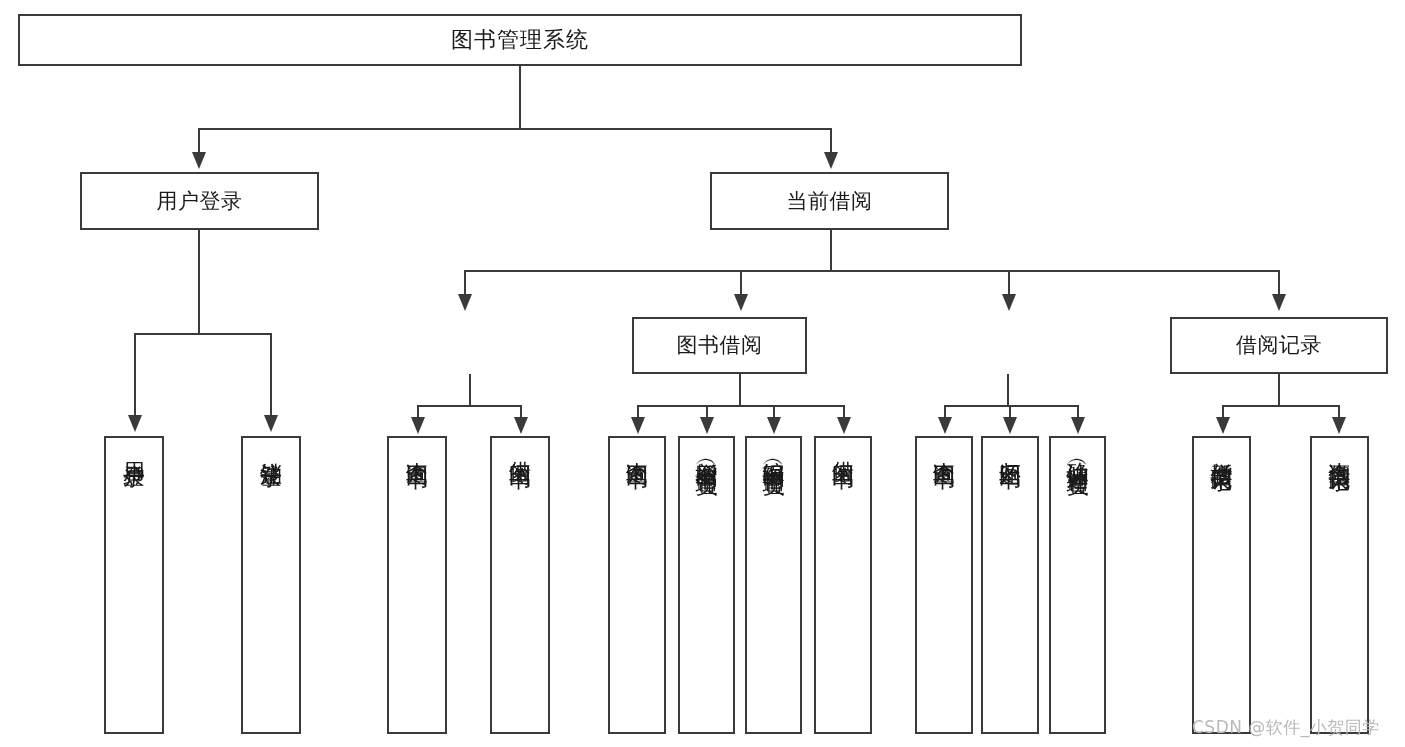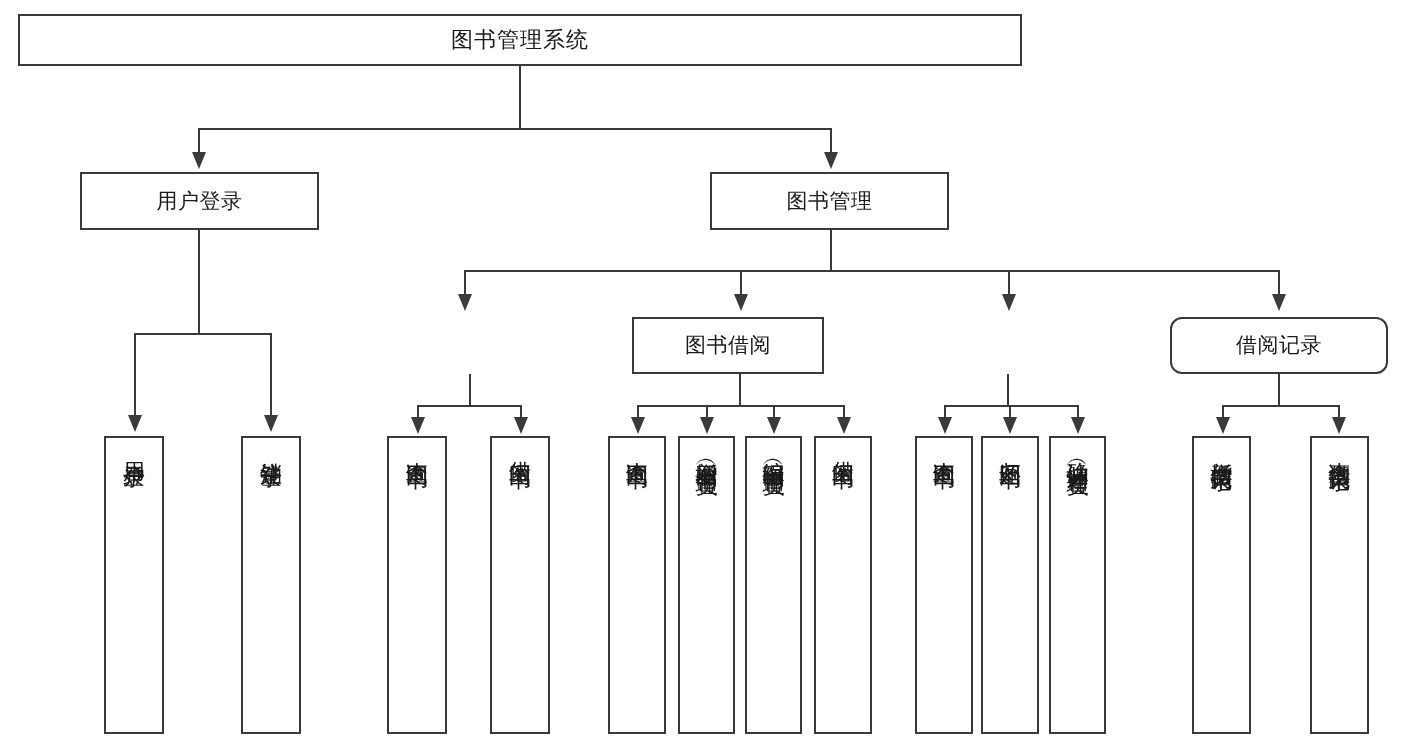--- a/index.html
+++ b/index.html
@@ -101,21 +101,21 @@
   <div class="arrow" style="left:192px; top:152px;"></div>
 
   <div class="edge v" style="left:830px; top:128px; height:26px;"></div>
   <div class="arrow" style="left:824px; top:152px;"></div>
 
   <div class="node horiz" style="left:80px; top:172px; width:239px; height:58px;">
     <span class="label">用户登录</span>
   </div>
 
   <div class="node horiz" style="left:710px; top:172px; width:239px; height:58px;">
-    <span class="label">图书管理</span>
+    <span class="label">当前借阅</span>
   </div>
 
   <div class="edge v" style="left:198px; top:230px; height:103px;"></div>
   <div class="edge h" style="left:134px; top:333px; width:138px;"></div>
   <div class="edge v" style="left:134px; top:333px; height:84px;"></div>
   <div class="arrow" style="left:128px; top:415px;"></div>
   <div class="edge v" style="left:270px; top:333px; height:84px;"></div>
   <div class="arrow" style="left:264px; top:415px;"></div>
 
   <div class="edge v" style="left:830px; top:230px; height:42px;"></div>
@@ -126,24 +126,24 @@
 
   <div class="edge v" style="left:740px; top:270px; height:26px;"></div>
   <div class="arrow" style="left:734px; top:294px;"></div>
 
   <div class="edge v" style="left:1008px; top:270px; height:26px;"></div>
   <div class="arrow" style="left:1002px; top:294px;"></div>
 
   <div class="edge v" style="left:1278px; top:270px; height:26px;"></div>
   <div class="arrow" style="left:1272px; top:294px;"></div>
 
-  <div class="node horiz" style="left:632px; top:317px; width:192px; height:57px;">
+  <div class="node horiz" style="left:632px; top:317px; width:175px; height:57px;">
     <span class="label">图书借阅</span>
   </div>
-  <div class="node horiz" style="left:1170px; top:317px; width:218px; height:57px;border-radius:12px;">
+  <div class="node horiz" style="left:1170px; top:317px; width:218px; height:57px;">
     <span class="label">借阅记录</span>
   </div>
 
   <div class="edge v" style="left:469px; top:374px; height:31px;"></div>
   <div class="edge h" style="left:417px; top:405px; width:105px;"></div>
   <div class="edge v" style="left:417px; top:405px; height:14px;"></div>
   <div class="arrow" style="left:411px; top:417px;"></div>
   <div class="edge v" style="left:520px; top:405px; height:14px;"></div>
   <div class="arrow" style="left:514px; top:417px;"></div>
 
@@ -211,14 +211,15 @@
     <span class="label">确认归还（管理员）</span>
   </div>
 
   <div class="node vert" style="left:1192px; top:436px; width:59px; height:298px;">
     <span class="label">新增借阅记录</span>
   </div>
   <div class="node vert" style="left:1310px; top:436px; width:59px; height:298px;">
     <span class="label">查询借阅记录</span>
   </div>
 
+  <div class="watermark" style="left:1192px; top:716px;">CSDN @软件_小贺同学</div>
 
 </div>
 
 </body></html>

